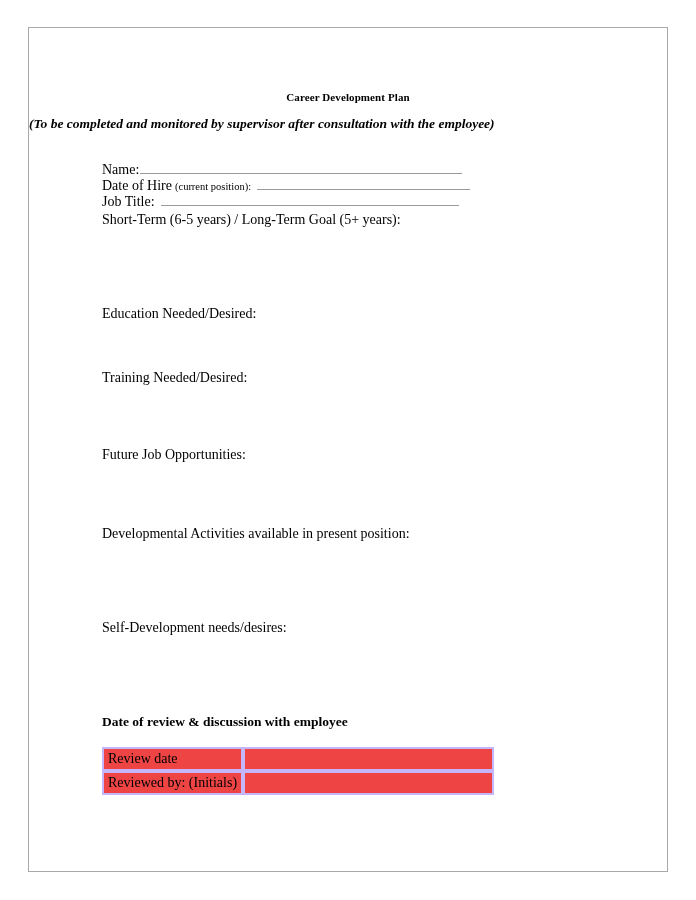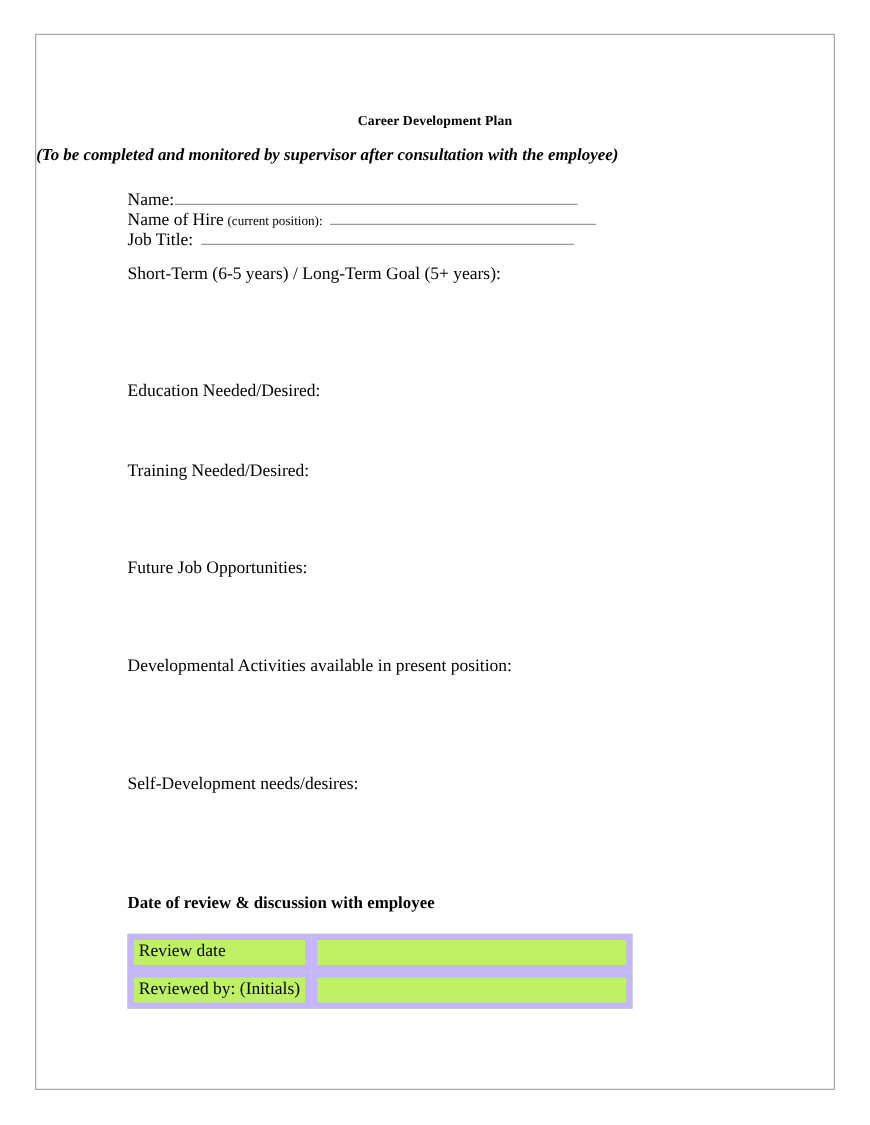--- a/index.html
+++ b/index.html
@@ -46,21 +46,21 @@
     text-align: left;
     font-size: 13.5px;
     font-weight: bold;
     font-style: italic;
   }
 
   
   .fields {
     position: absolute;
     left: 73px;
-    top: 124px;
+    top: 134px;
     width: 520px;
   }
   .field-row {
     display: flex;
     align-items: baseline;
     height: 16px;
     font-size: 14px;
     white-space: nowrap;
   }
   .field-label { flex: 0 0 auto; }
@@ -104,25 +104,25 @@
   }
   .review-table {
     position: absolute;
     left: 73px;
     top: 719px;
     border-collapse: separate;
     border-spacing: 0;
     font-size: 14px;
   }
   .review-table td {
-    border: 5px solid #c4b5fd;
+    border: 2px solid #c4b5fd;
     padding: 1px 4px 2px 4px;
     height: 17px;
     vertical-align: middle;
-    background: #bef264;
+    background: #ef4444;
     margin-top: 14px;
   }
   .review-table td.label-cell {
     width: 126px;
     white-space: nowrap;
   }
   .review-table td.value-cell {
     width: 239px;
   }
 </style>
@@ -136,21 +136,21 @@
   <div class="doc-subtitle">(To be completed and monitored by supervisor after consultation with the employee)</div>
 
   <div class="fields">
 
     <div class="field-row">
       <span class="field-label">Name:</span>
       <span class="field-rule rule-name"></span>
     </div>
 
     <div class="field-row">
-      <span class="field-label">Name of Hire</span>
+      <span class="field-label">Date of Hire</span>
       <span class="field-note">(current position):</span>
       <span class="field-rule rule-hire"></span>
     </div>
 
     <div class="field-row">
       <span class="field-label">Job Title: </span>
       <span class="field-rule rule-title"></span>
     </div>
 
   </div>

